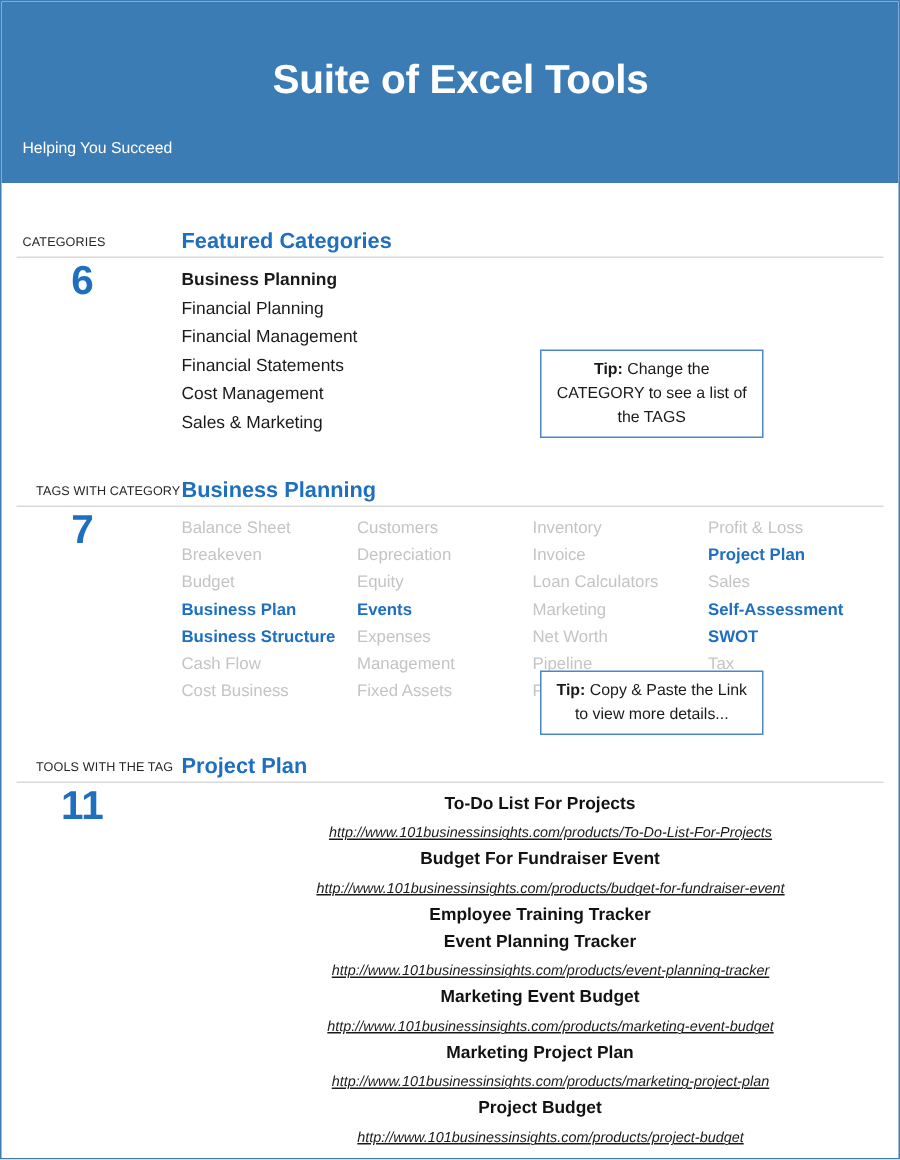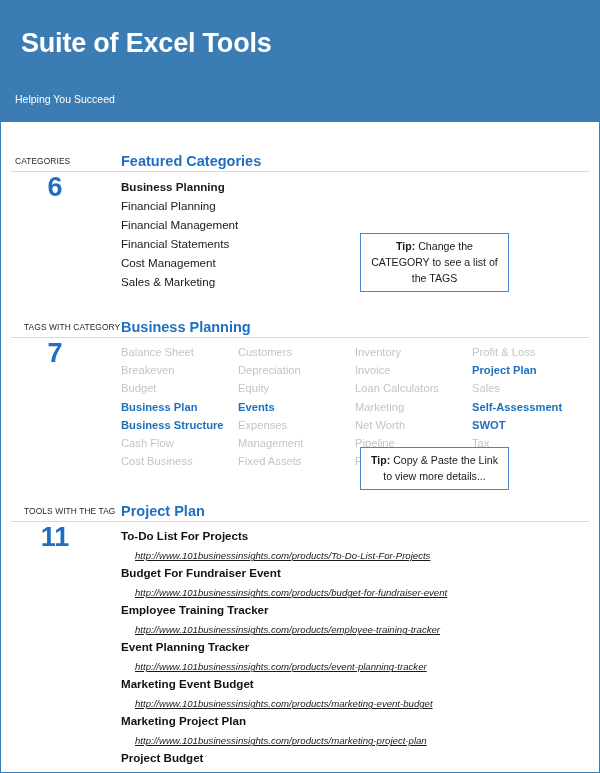--- a/index.html
+++ b/index.html
@@ -29,22 +29,23 @@
     box-sizing: border-box;
     padding: 22px 0 0 14px;
     position: relative;
   }
   .banner-title {
     color: #ffffff;
     font-size: 27px;
     font-weight: bold;
     letter-spacing: -0.2px;
     line-height: 1.05;
-    margin: 6px;
+    margin: 16px;
     padding: 0;
+    text-align: center;
   }
   .banner-subtitle {
     color: #ffffff;
     font-size: 10.5px;
     font-weight: normal;
     margin: 0;
     padding: 0;
     position: absolute;
     left: 14px;
     top: 92px;
@@ -142,21 +143,21 @@
     line-height: 18.2px;
     color: #C4C4C4;
     white-space: nowrap;
   }
   .tag-col .tag.on {
     color: #1F6FC0;
     font-weight: bold;
   }
 
   
-  .tool { margin: 0; padding: 0; }
+  .tool { margin: 0; padding: 0; text-align: center; }
   .tool-name {
     font-size: 11.6px;
     font-weight: bold;
     color: #121212;
     line-height: 18px;
     white-space: nowrap;
   }
   .tool-url {
     font-size: 9.6px;
     font-style: italic;
@@ -272,21 +273,20 @@
           <div class="tool">
             <div class="tool-name">To-Do List For Projects</div>
             <div><span class="tool-url">http://www.101businessinsights.com/products/To-Do-List-For-Projects</span></div>
           </div>
           <div class="tool">
             <div class="tool-name">Budget For Fundraiser Event</div>
             <div><span class="tool-url">http://www.101businessinsights.com/products/budget-for-fundraiser-event</span></div>
           </div>
           <div class="tool">
             <div class="tool-name">Employee Training Tracker</div>
-            <div><span class="tool-url">http://www.101businessinsights.com/products/employee-training-tracker</span></div>
           </div>
           <div class="tool">
             <div class="tool-name">Event Planning Tracker</div>
             <div><span class="tool-url">http://www.101businessinsights.com/products/event-planning-tracker</span></div>
           </div>
           <div class="tool">
             <div class="tool-name">Marketing Event Budget</div>
             <div><span class="tool-url">http://www.101businessinsights.com/products/marketing-event-budget</span></div>
           </div>
           <div class="tool">

